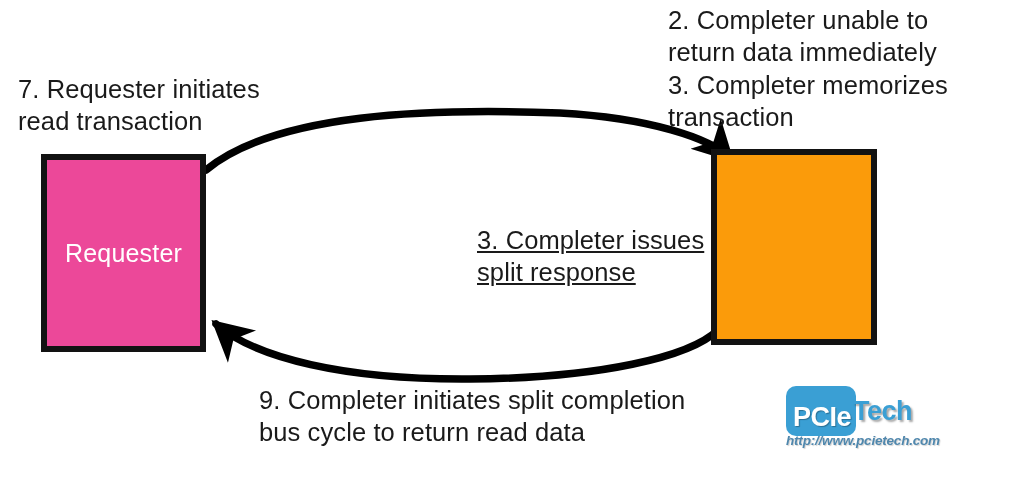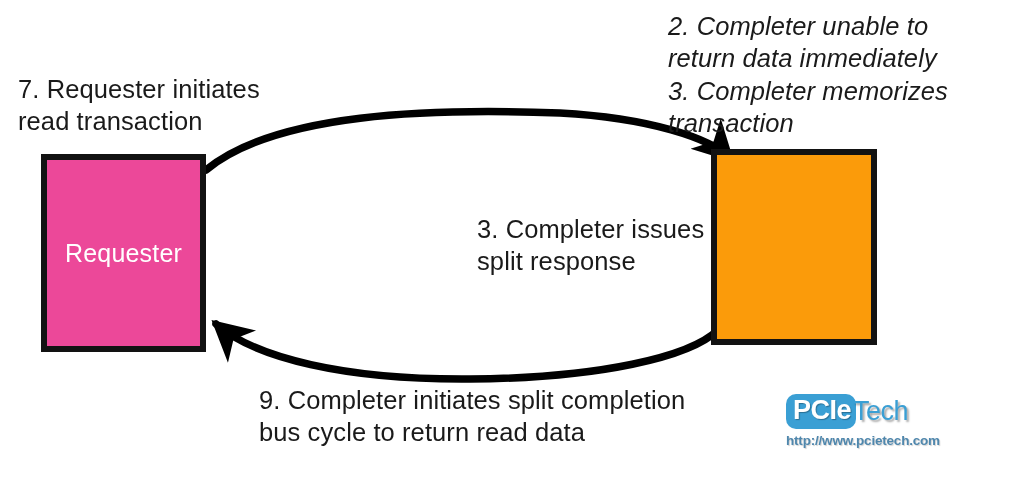--- a/index.html
+++ b/index.html
@@ -63,22 +63,22 @@
   .annot {
     position: absolute;
     color: #1a1a1a;
     font-size: 25.5px;
     font-weight: 400;
     line-height: 1.27;
     letter-spacing: 0.1px;
     white-space: pre-line;
   }
   #label-step1 { left: 18px;  top: 73px;  width: 300px; }
-  #label-step23 { left: 668px; top: 10px;  width: 356px; font-style: italic; }
-  #label-step3-mid { left: 477px; top: 213px; width: 260px; }
+  #label-step23 { left: 668px; top: 4px;  width: 356px; }
+  #label-step3-mid { left: 477px; top: 224px; width: 260px; text-decoration: underline; }
   #label-step5 { left: 259px; top: 384px; width: 500px; }
 
   
   #logo {
     position: absolute;
     left: 786px;
     top: 394px;
     width: 200px;
     height: 62px;
   }
@@ -88,39 +88,40 @@
     display: flex;
     align-items: center;
   }
   #logo-badge {
     display: inline-block;
     background: #3a9fd4;
     color: #ffffff;
     font-size: 27px;
     font-weight: bold;
     line-height: 1;
-    padding: 3px 5px 5px 7px;
+    padding: 18px 5px 5px 7px;
     border-radius: 10px;
     letter-spacing: -0.5px;
     text-shadow: 1px 1px 1px rgba(0,0,0,0.30);
   }
   #logo-tech {
     display: inline-block;
     color: #3a9fd4;
     font-size: 27px;
-    font-weight: normal;
+    font-weight: bold;
     line-height: 1;
     letter-spacing: -0.5px;
     margin-left: -3px;
     text-shadow: 2px 2px 2px rgba(0,0,0,0.35);
   }
   #logo-url {
     margin-top: 5px;
     color: #4f87ad;
     font-size: 13.5px;
+    font-style: italic;
     font-weight: bold;
     letter-spacing: -0.2px;
     text-shadow: 1px 1px 1px rgba(0,0,0,0.18);
   }
 </style>
 </head>
 <body>
 
 <div id="canvas">
 

